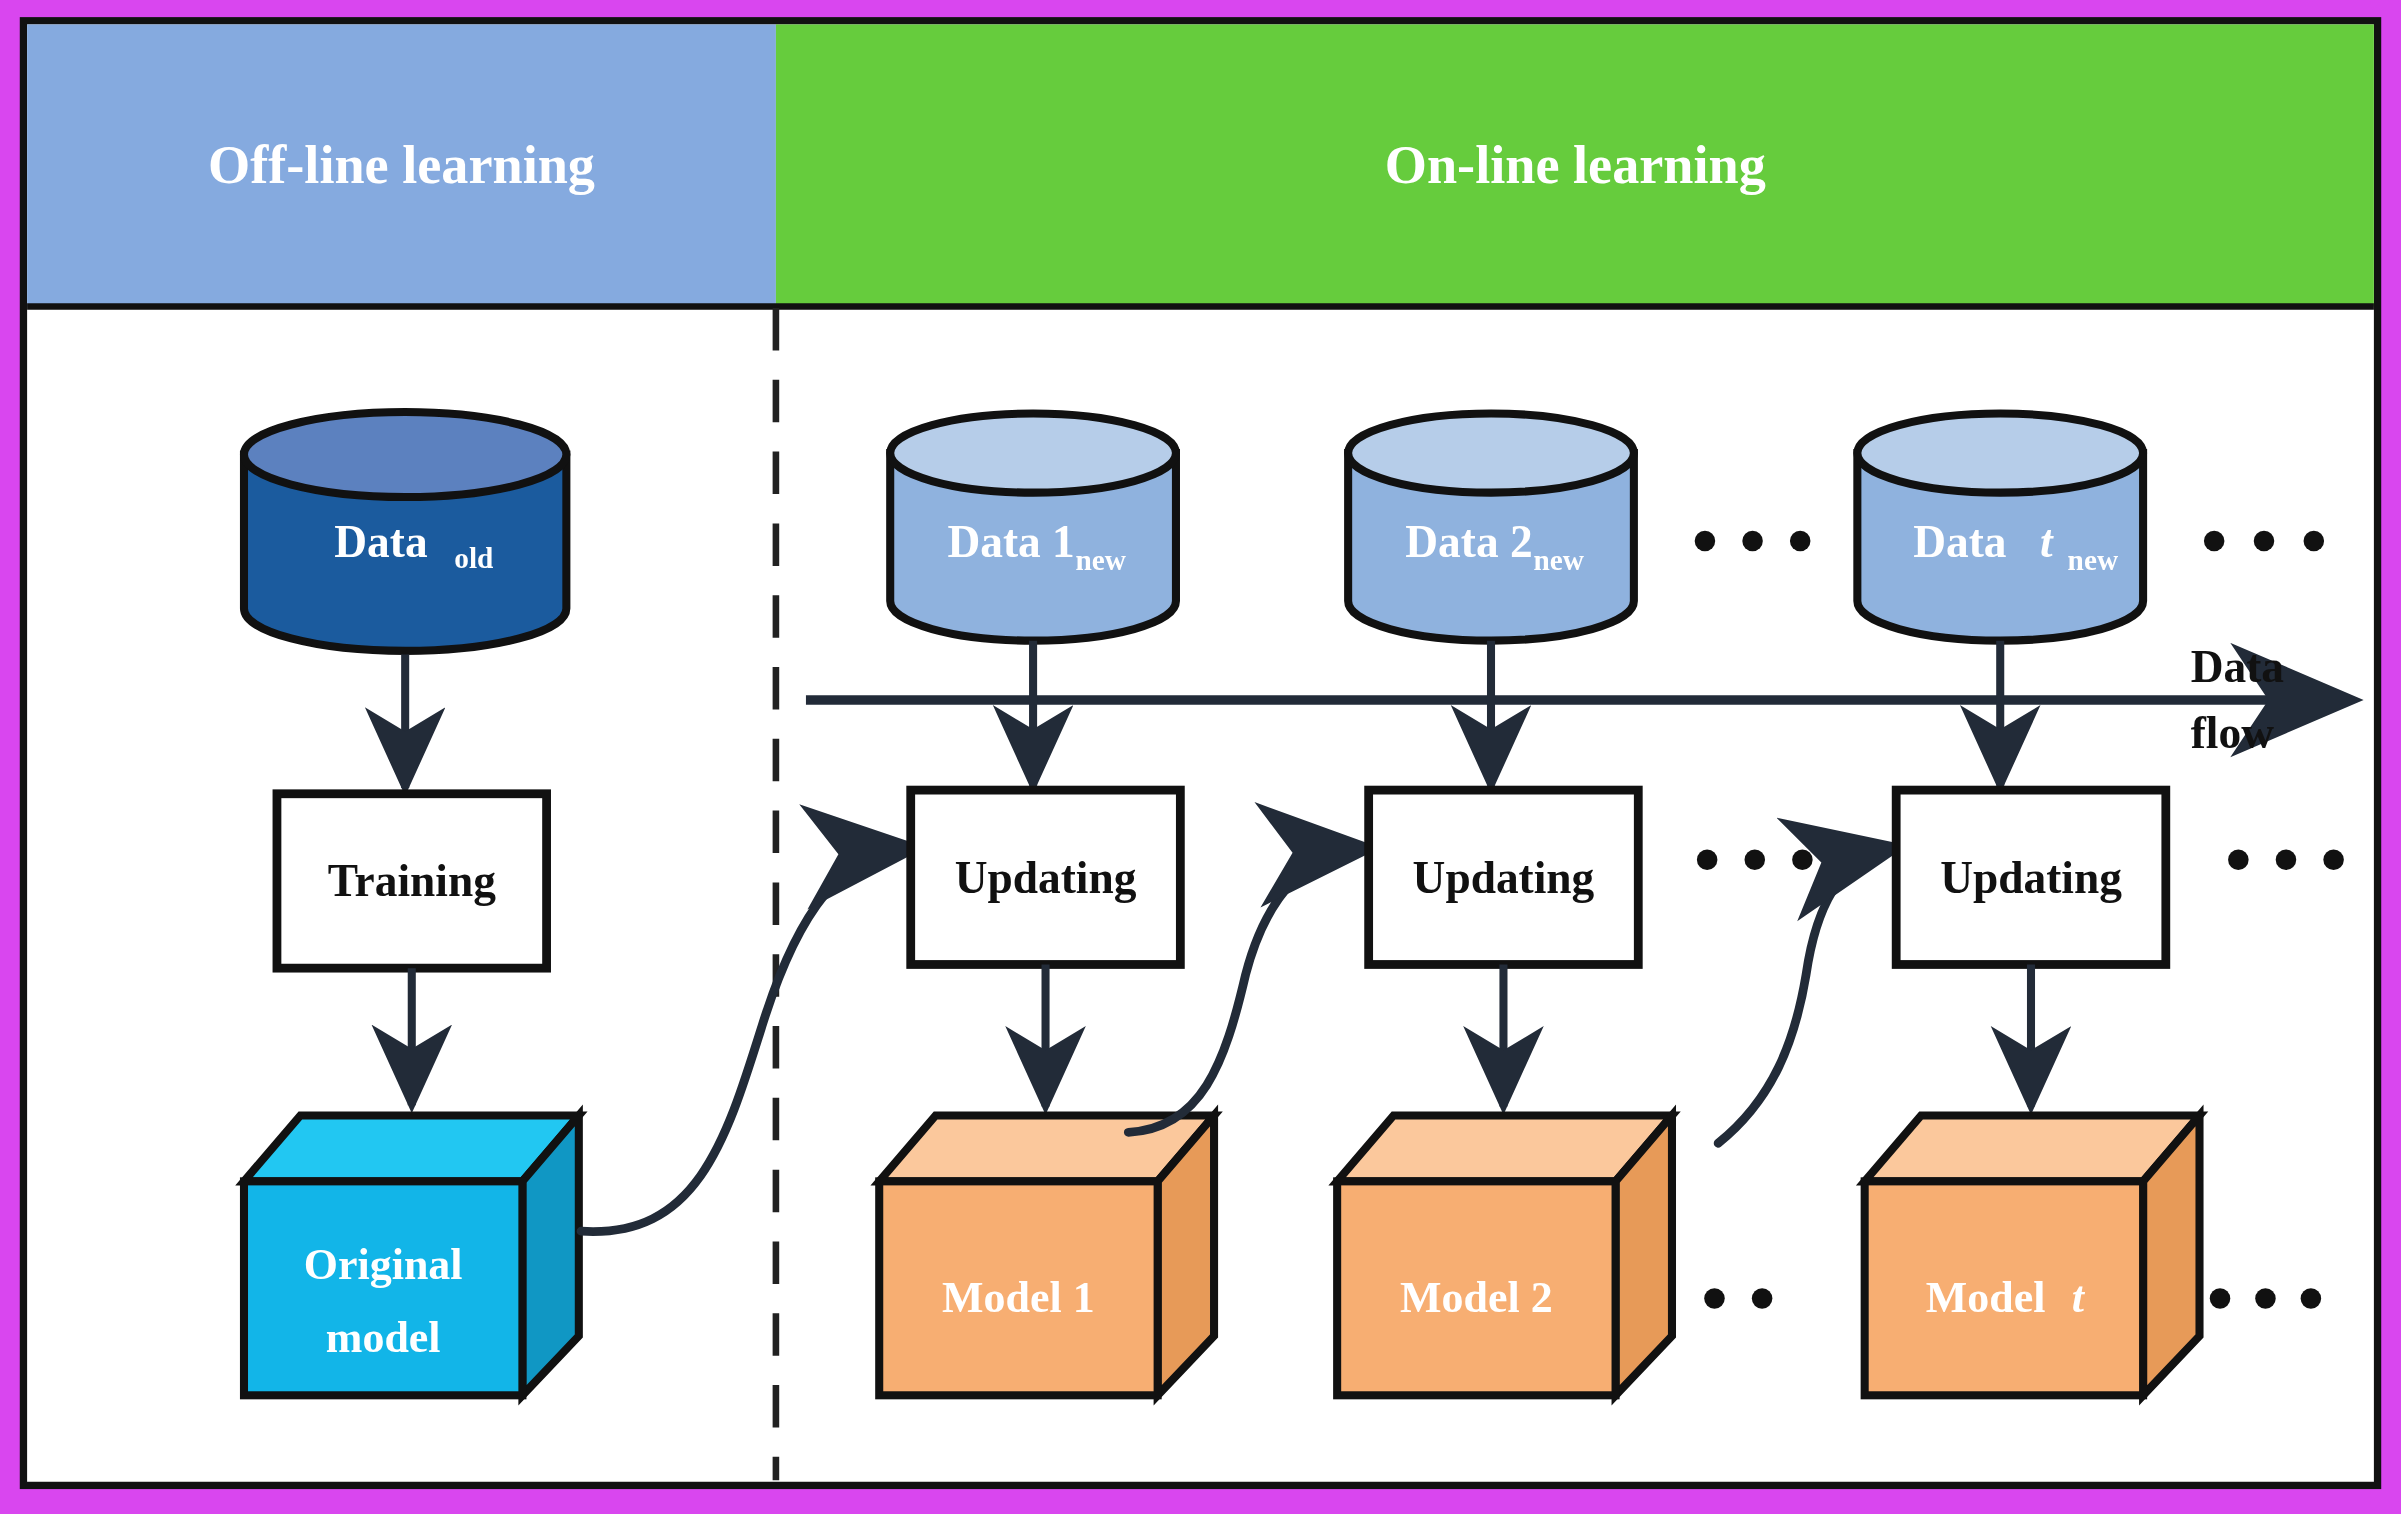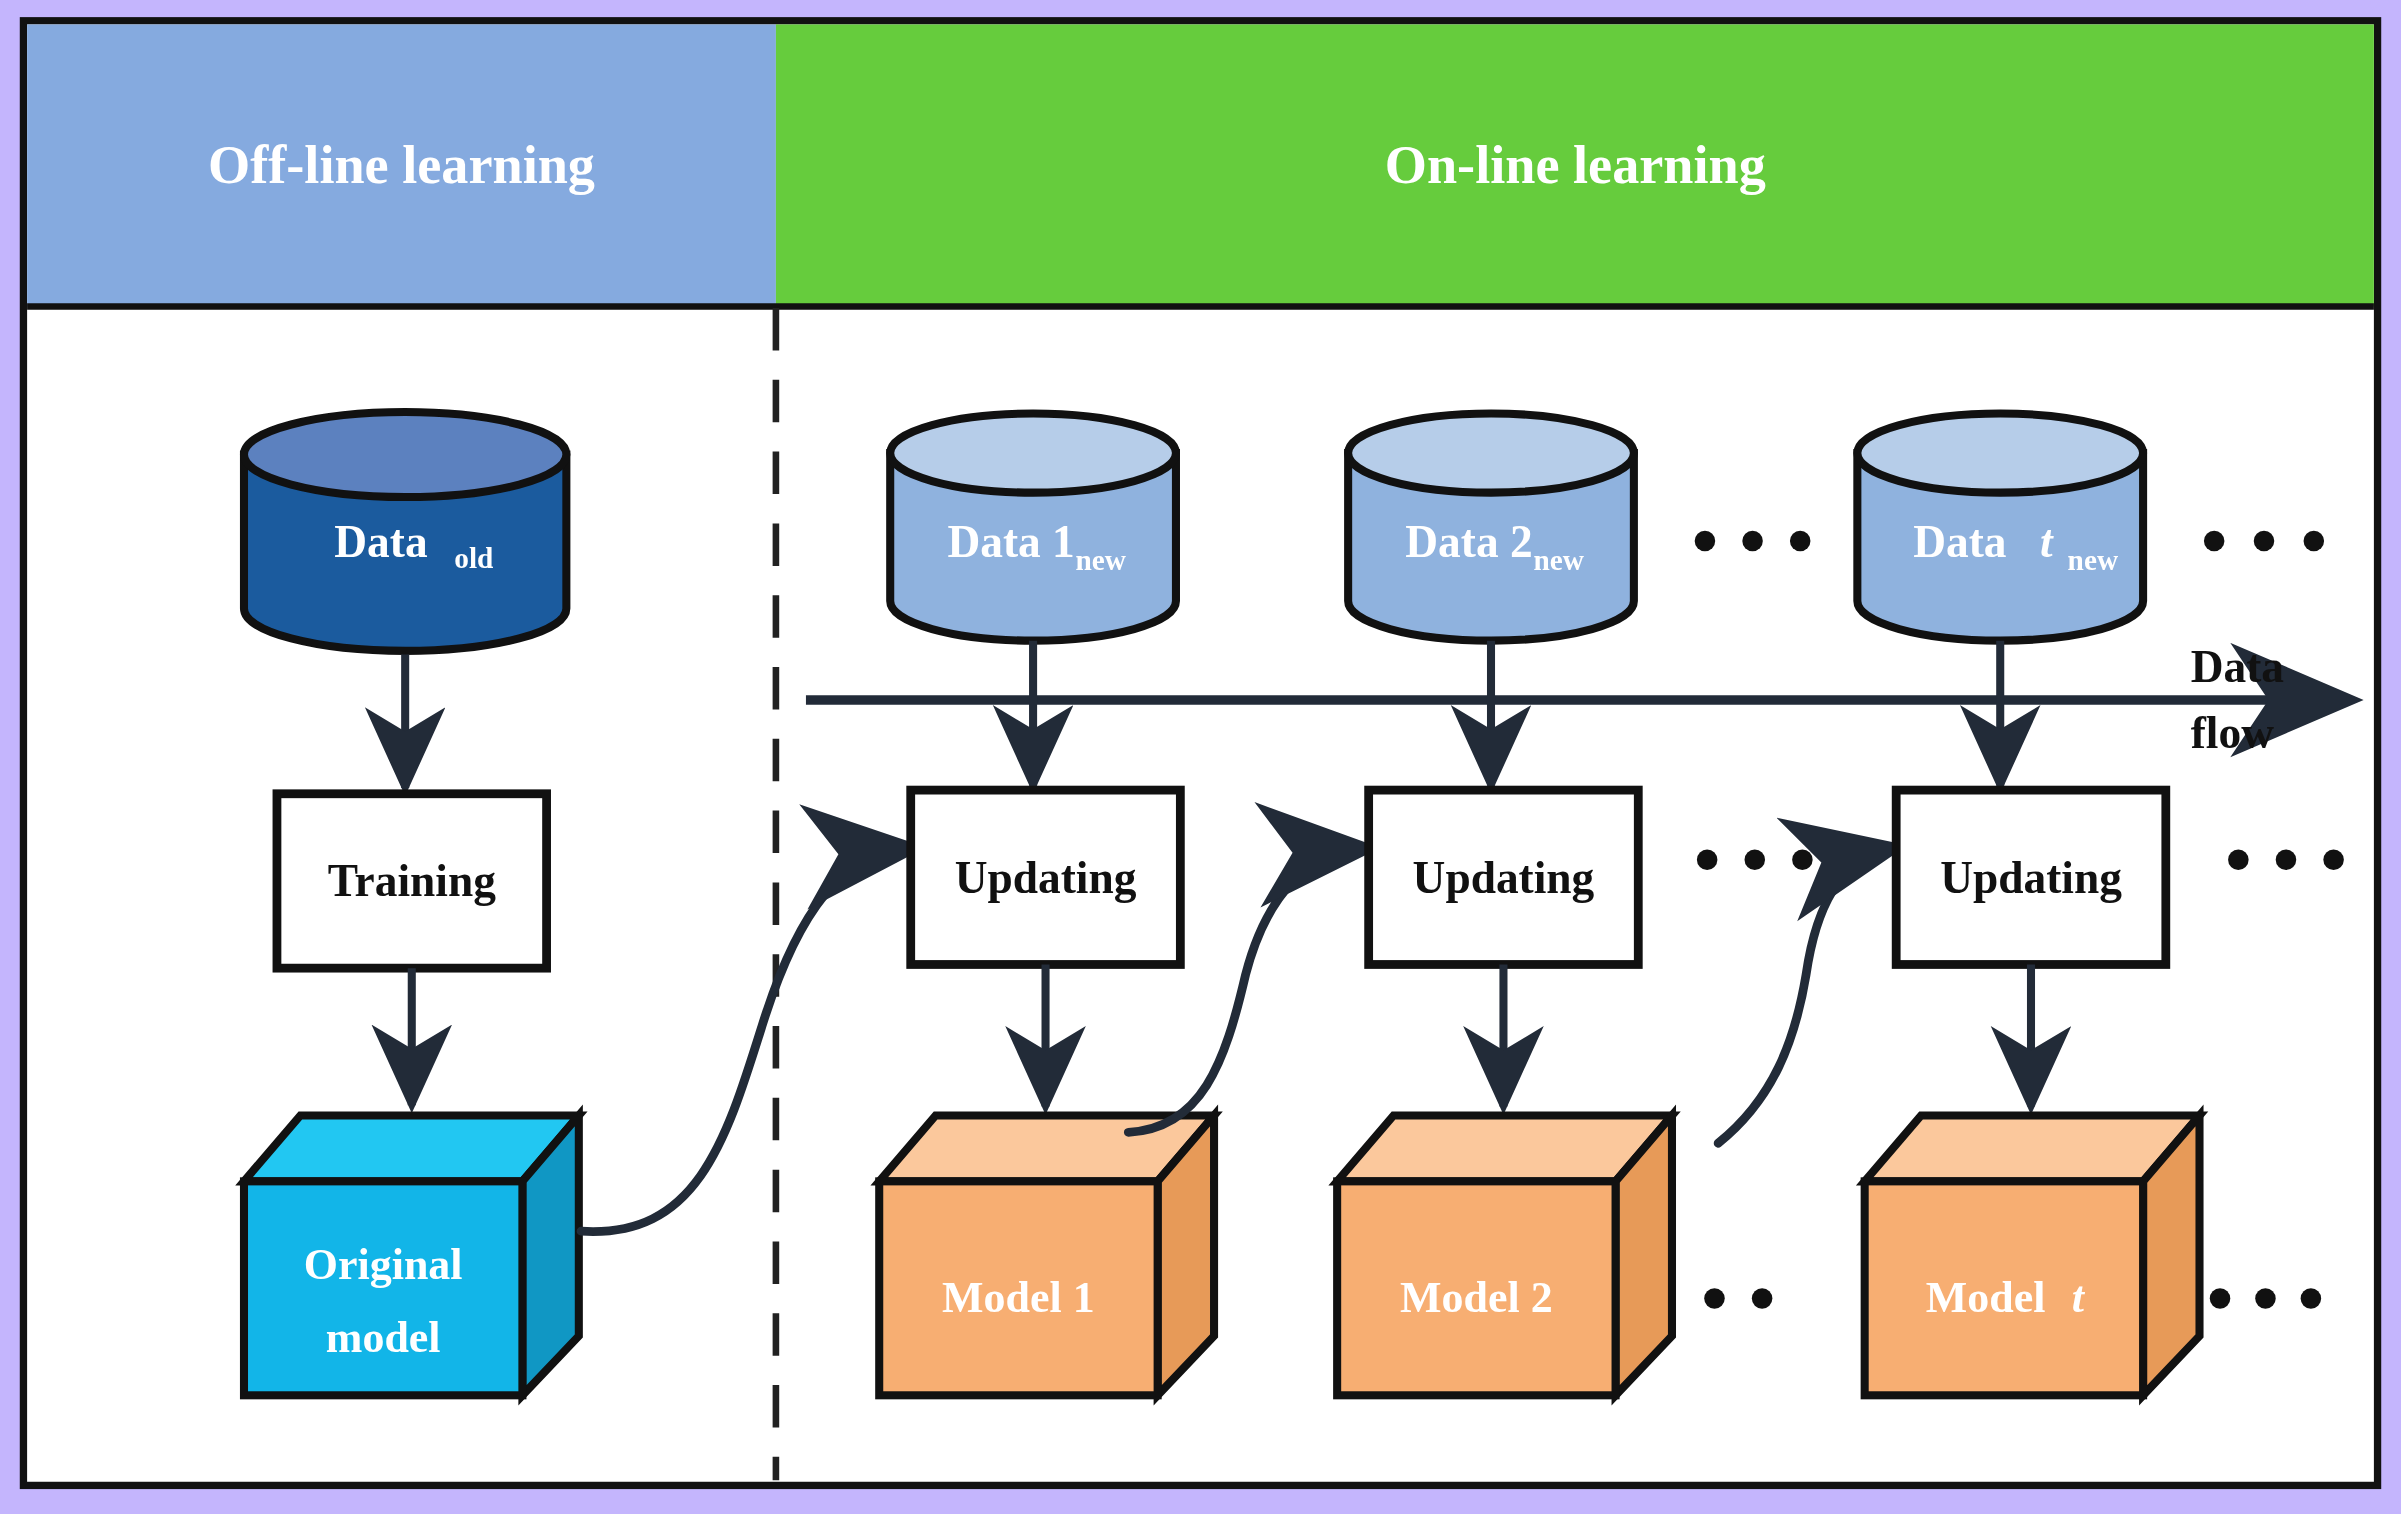--- a/index.html
+++ b/index.html
@@ -1,17 +1,17 @@
 <!DOCTYPE html>
 <html style="font-size:11.7px"><head>
 <meta charset="utf-8">
 <style>
   html,body{margin:0;padding:0;background:#ffffff;}
   body{width:2401px;height:1515px;overflow:hidden;font-family:"Liberation Serif",serif;}
-  #stage{position:relative;width:2401px;height:1515px;background:#c4b5fd;}
+  #stage{position:relative;width:2401px;height:1515px;background:#d946ef;}
   svg#diagram{position:absolute;left:0;top:0;width:2401px;height:1515px;display:block;}
   .ttl{font-family:"Liberation Serif",serif;font-weight:bold;fill:#ffffff;font-size:74px;}
   .boxlbl{font-family:"Liberation Serif",serif;font-weight:bold;fill:#111111;font-size:62px;}
   .cyllbl{font-family:"Liberation Serif",serif;font-weight:bold;fill:#ffffff;font-size:62px;}
   .cylsub{font-family:"Liberation Serif",serif;font-weight:bold;fill:#ffffff;font-size:40px;}
   .cubelbl{font-family:"Liberation Serif",serif;font-weight:bold;fill:#ffffff;font-size:60px;}
   .flowlbl{font-family:"Liberation Serif",serif;font-weight:bold;fill:#111111;font-size:62px;}
   .ital{font-style:italic;}
   .dot{fill:#111111;}
 </style>

